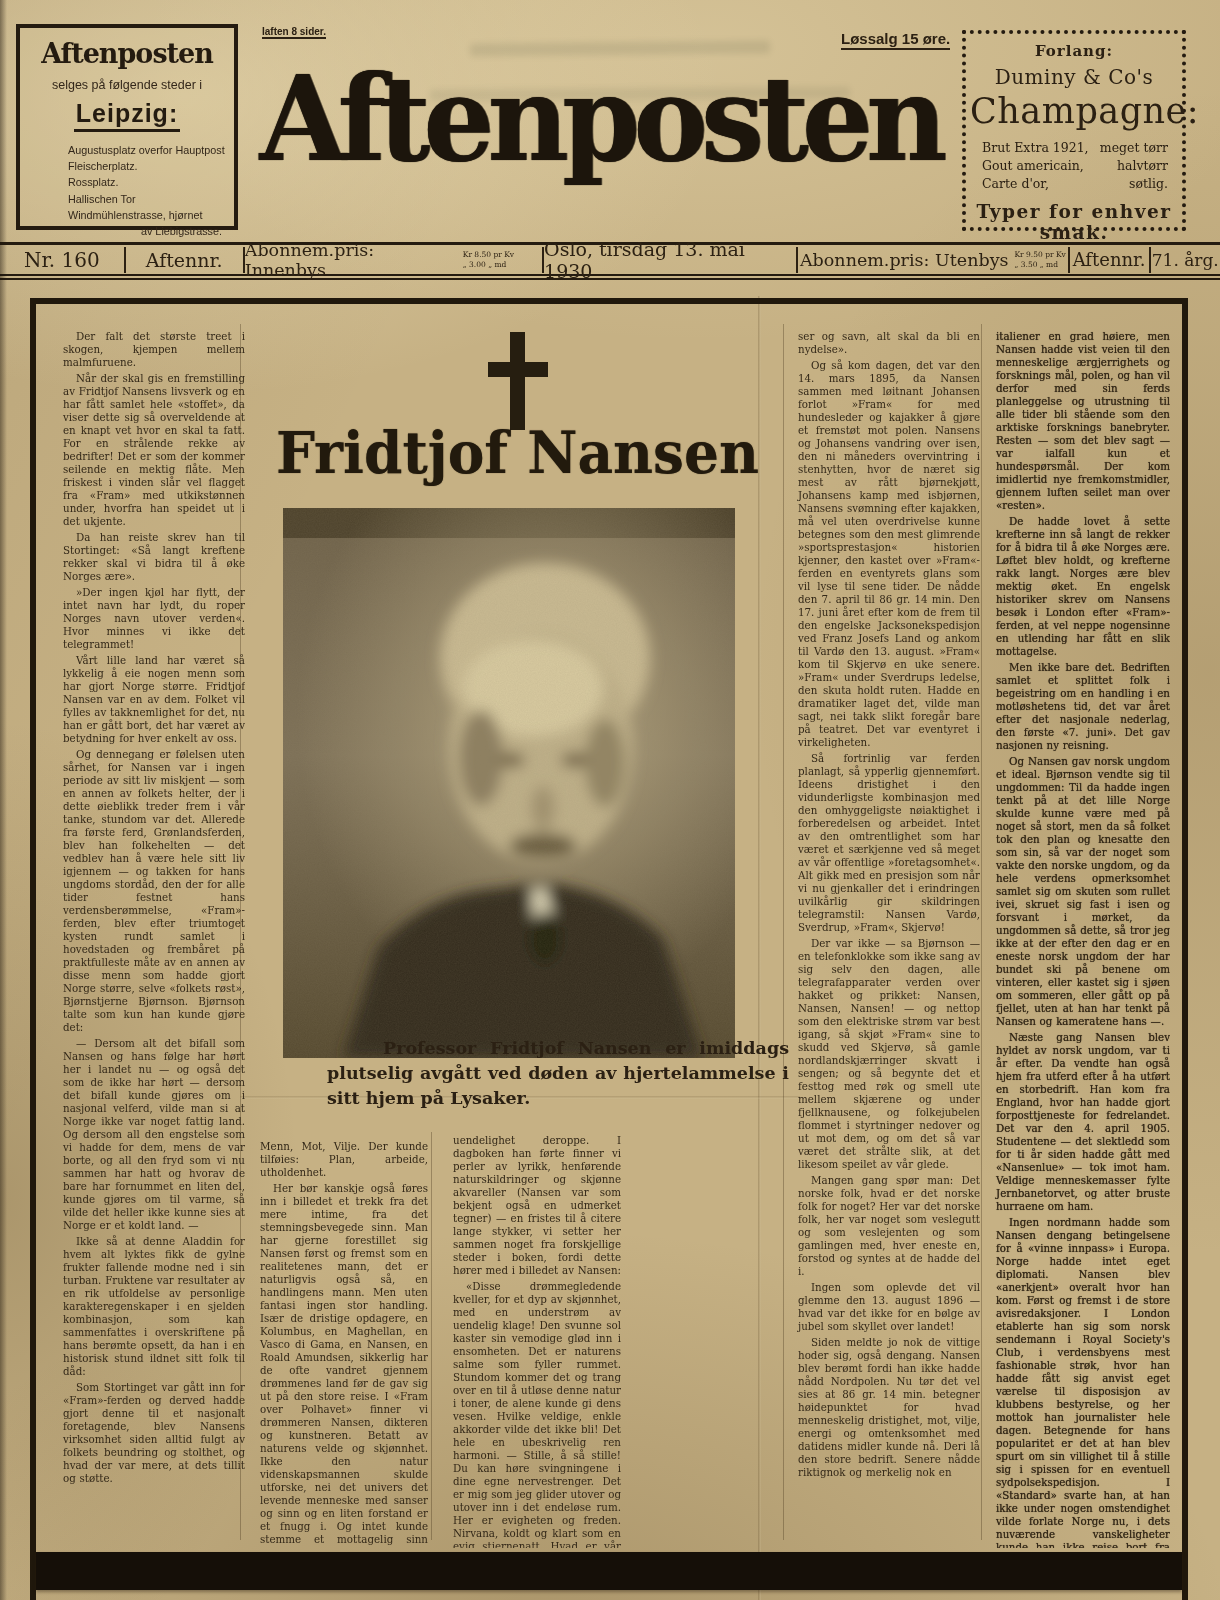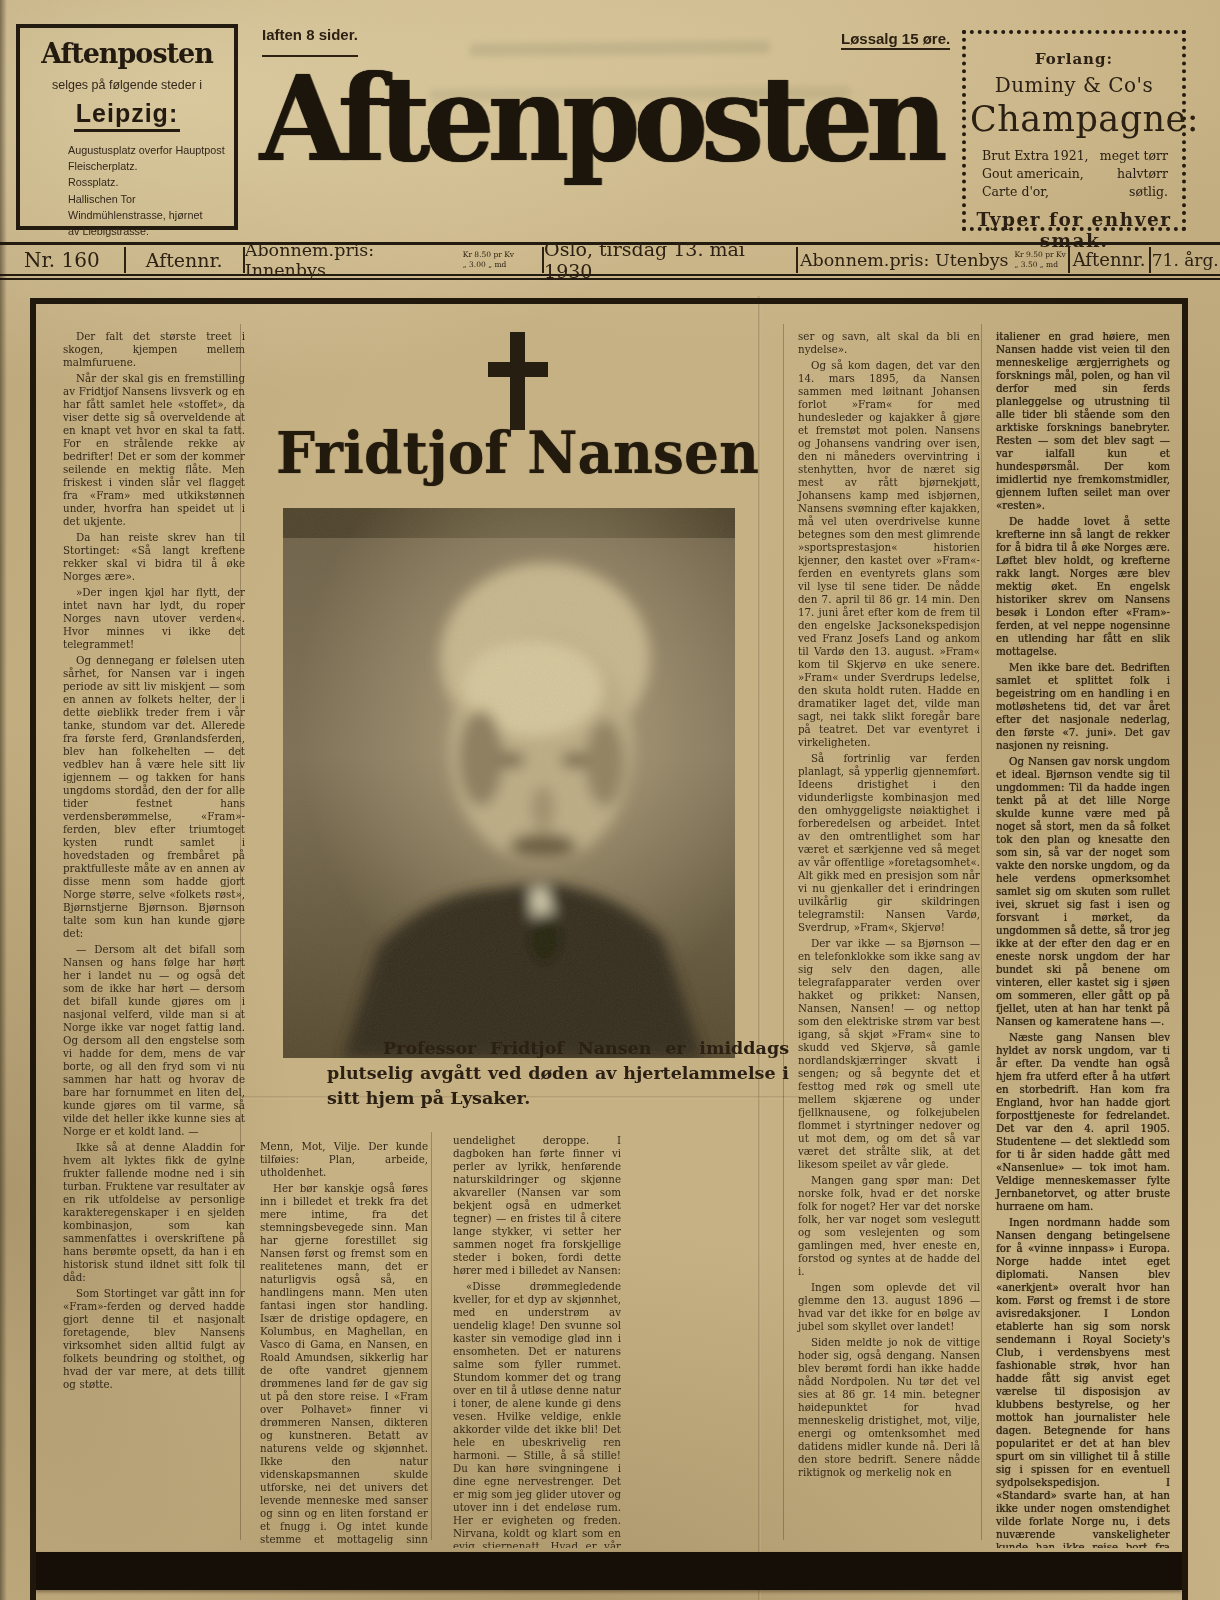--- a/index.html
+++ b/index.html
@@ -33,35 +33,35 @@
     border:4px solid #241b10;background:rgba(215,198,155,0.18);
     text-align:center;padding:6px 8px;box-sizing:border-box;}
   .sales-brand{font-family:"DejaVu Serif",serif;font-weight:bold;font-size:27px;
     letter-spacing:-1px;color:#241b10;margin-top:4px;transform:scaleY(1.05);}
   .sales-line{font-family:"Liberation Sans",sans-serif;font-size:12.5px;margin-top:9px;color:#33271a;}
   .sales-city{display:inline-block;font-family:"Liberation Sans",sans-serif;font-weight:bold;
     font-size:25px;letter-spacing:1px;color:#241b10;border-bottom:3px solid #241b10;
     padding:0 2px 1px 2px;margin-top:7px;}
   .sales-locs{margin-top:10px;text-align:left;font-family:"Liberation Sans",sans-serif;
     font-size:10.8px;line-height:1.5;color:#33271a;margin-left:40px;}
-  .sales-locs .right{padding-right:4px;}
+  .sales-locs .right{text-align:right;padding-right:4px;}
 
   .edition-note{position:absolute;left:262px;top:26px;font-family:"Liberation Sans",sans-serif;
-    font-weight:bold;font-size:15px;color:#2c2113;border-bottom:2.5px solid #2c2113;padding-bottom:12px;}
+    font-weight:bold;font-size:10px;color:#2c2113;border-bottom:2.5px solid #2c2113;padding-bottom:0;}
   .price-note{position:absolute;left:841px;top:30px;font-family:"Liberation Sans",sans-serif;
     font-weight:bold;font-size:15px;color:#2c2113;border-bottom:2px solid #2c2113;padding-bottom:1px;}
 
   .masthead{position:absolute;left:248px;top:52px;width:704px;text-align:center;
     font-family:"DejaVu Serif",serif;font-weight:bold;font-size:112px;line-height:1.2;
     letter-spacing:-7px;color:#1c150c;transform:scaleY(1.06);
     text-shadow:0 0 1px #1c150c, 1px 0 0 rgba(28,21,12,.6);}
 
   .ad-box{position:absolute;left:962px;top:30px;width:224px;height:201px;
     border:4px dotted #241b10;text-align:center;padding:6px 4px;box-sizing:border-box;color:#2b2013;}
-  .ad-lead{font-size:15px;font-weight:bold;letter-spacing:1px;margin-top:10px;}
+  .ad-lead{font-size:15px;font-weight:bold;letter-spacing:1px;margin-top:2px;}
   .ad-brand{font-size:20px;margin-top:5px;letter-spacing:0.5px;}
   .ad-product{font-size:35px;margin-top:2px;letter-spacing:0.5px;}
   .ad-items{margin:8px 10px 0 12px;font-size:12.5px;text-align:center;line-height:1.42;}
   .ad-row{display:flex;justify-content:space-between;}
   .ad-slogan{font-size:18.5px;margin-top:9px;letter-spacing:1.5px;font-weight:bold;
     font-family:"DejaVu Serif",serif;}
 
   
   .dateline{position:absolute;left:0;top:242px;width:1220px;height:38px;box-sizing:border-box;
     border-top:3px solid #241b10;border-bottom:6px double #241b10;
@@ -180,20 +180,21 @@
     <div class="rule" style="left:204px;"></div>
     <div class="rule" style="left:747px;"></div>
     <div class="rule" style="left:945px;"></div>
     <div class="rule" style="left:395px;top:828px;"></div>
 
     <div class="col" style="left:19px;top:26px;width:190px;height:1218px;">
       <p>Der falt det største treet i skogen, kjempen mellem malmfuruene.</p>
       <p>Når der skal gis en fremstilling av Fridtjof Nansens livsverk og en har fått samlet hele «stoffet», da viser dette sig så overveldende at en knapt vet hvor en skal ta fatt. For en strålende rekke av bedrifter! Det er som der kommer seilende en mektig flåte. Men friskest i vinden slår vel flagget fra «Fram» med utkikstønnen under, hvorfra han speidet ut i det ukjente.</p>
       <p>Da han reiste skrev han til Stortinget: «Så langt kreftene rekker skal vi bidra til å øke Norges ære».</p>
       <p>»Der ingen kjøl har flytt, der intet navn har lydt, du roper Norges navn utover verden«. Hvor minnes vi ikke det telegrammet!</p>
+      <p>Vårt lille land har været så lykkelig å eie nogen menn som har gjort Norge større. Fridtjof Nansen var en av dem. Folket vil fylles av takknemlighet for det, nu han er gått bort, det har været av betydning for hver enkelt av oss.</p>
       <p>Og dennegang er følelsen uten sårhet, for Nansen var i ingen periode av sitt liv miskjent — som en annen av folkets helter, der i dette øieblikk treder frem i vår tanke, stundom var det. Allerede fra første ferd, Grønlandsferden, blev han folkehelten — det vedblev han å være hele sitt liv igjennem — og takken for hans ungdoms stordåd, den der for alle tider festnet hans verdensberømmelse, «Fram»-ferden, blev efter triumtoget kysten rundt samlet i hovedstaden og frembåret på praktfulleste måte av en annen av disse menn som hadde gjort Norge større, selve «folkets røst», Bjørnstjerne Bjørnson. Bjørnson talte som kun han kunde gjøre det:</p>
       <p>— Dersom alt det bifall som Nansen og hans følge har hørt her i landet nu — og også det som de ikke har hørt — dersom det bifall kunde gjøres om i nasjonal velferd, vilde man si at Norge ikke var noget fattig land. Og dersom all den engstelse som vi hadde for dem, mens de var borte, og all den fryd som vi nu sammen har hatt og hvorav de bare har fornummet en liten del, kunde gjøres om til varme, så vilde det heller ikke kunne sies at Norge er et koldt land. —</p>
       <p>Ikke så at denne Aladdin for hvem alt lyktes fikk de gylne frukter fallende modne ned i sin turban. Fruktene var resultater av en rik utfoldelse av personlige karakteregenskaper i en sjelden kombinasjon, som kan sammenfattes i overskriftene på hans berømte opsett, da han i en historisk stund ildnet sitt folk til dåd:</p>
       <p>Som Stortinget var gått inn for «Fram»-ferden og derved hadde gjort denne til et nasjonalt foretagende, blev Nansens virksomhet siden alltid fulgt av folkets beundring og stolthet, og hvad der var mere, at dets tillit og støtte.</p>
     </div>
 
     <div class="center-area">
       <div class="cross">
         <div class="v"></div>
         <div class="h"></div>

